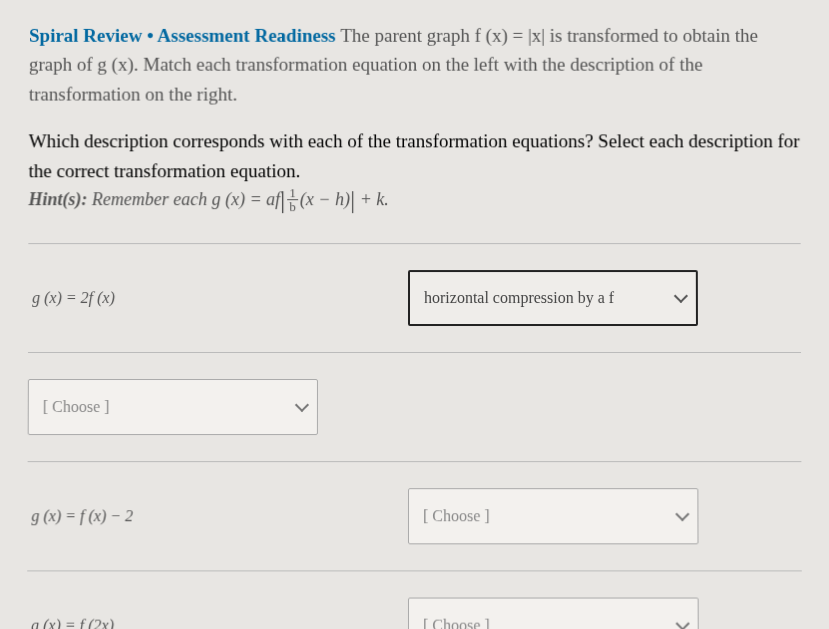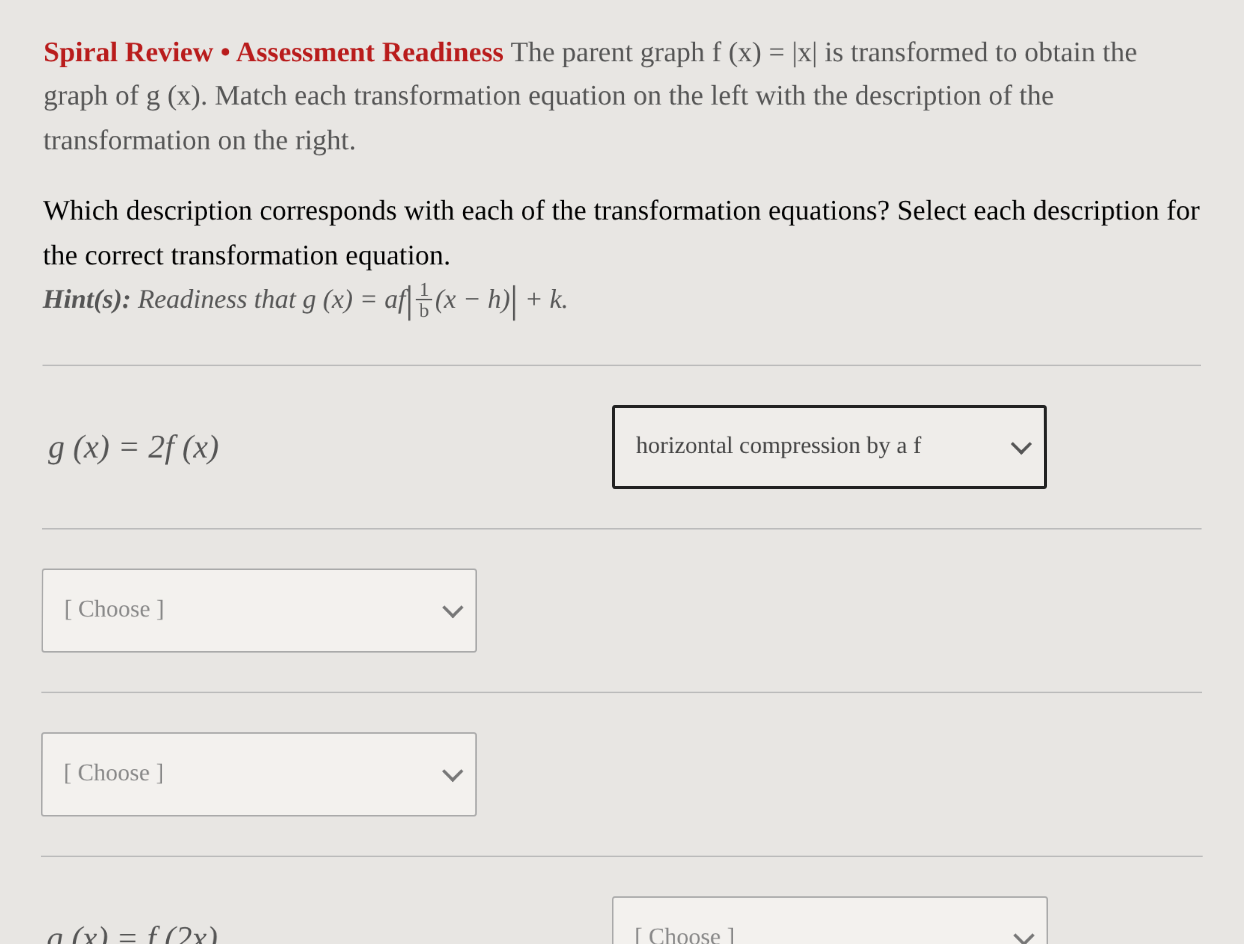--- a/index.html
+++ b/index.html
@@ -21,21 +21,21 @@
       transform: perspective(2000px) rotateX(1deg);
     }
     .header-text {
       font-size: 19px;
       line-height: 1.55;
       color: #555;
       margin-bottom: 18px;
     }
     .header-text .bold-lead {
       font-weight: bold;
-      color: #b91c1c;
+      color: #0369a1;
     }
     .math-inline {
       font-family: 'Times New Roman', serif;
     }
     .question-text {
       font-size: 19px;
       line-height: 1.55;
       color: #000000;
     }
     .hint-text {
@@ -77,21 +77,21 @@
       display: flex;
       align-items: center;
       border-top: 1px solid #bbb;
       padding: 26px 0;
     }
     .match-row:last-child {
       padding-bottom: 10px;
     }
     .equation-cell {
       flex: 0 0 380px;
-      font-size: 22px;
+      font-size: 16px;
       font-style: italic;
       font-family: 'Times New Roman', serif;
       color: #555;
       padding-left: 4px;
     }
     .dropdown-cell {
       flex: 0 0 290px;
     }
     .dropdown {
       width: 100%;
@@ -133,21 +133,21 @@
 
 <div class="content-wrapper">
 
   <p class="header-text">
     <span class="bold-lead">Spiral Review • Assessment Readiness </span><span>The parent graph </span><span class="math-inline">f (x) = |x|</span><span> is transformed to obtain the graph of </span><span class="math-inline">g (x)</span><span>. Match each transformation equation on the left with the description of the transformation on the right.</span>
   </p>
 
   <p class="question-text">Which description corresponds with each of the transformation equations? Select each description for the correct transformation equation.</p>
 
   <p class="hint-text">
-    <span class="hint-label">Hint(s): </span><span style="font-style:italic">Readiness that </span><span class="formula-part">g (x) = af</span><span style="font-size:26px;vertical-align:-3px;font-family:'Times New Roman'">|</span><span class="fraction">
+    <span class="hint-label">Hint(s): </span><span style="font-style:italic">Remember each </span><span class="formula-part">g (x) = af</span><span style="font-size:26px;vertical-align:-3px;font-family:'Times New Roman'">|</span><span class="fraction">
         <span class="num">1</span>
         <span class="den">b</span>
       </span><span class="formula-part">(x − h)</span><span style="font-size:26px;vertical-align:-3px;font-family:'Times New Roman'">|</span><span class="formula-part"> + k.</span>
   </p>
 
   <div class="matching-area">
 
     <div class="match-row">
       <div class="equation-cell">g (x) = 2f (x)</div>
       <div class="dropdown-cell">
@@ -161,20 +161,21 @@
     <div class="match-row">
       <div class="dropdown-cell">
         <div class="dropdown placeholder">
           <span>[ Choose ]</span>
           <span class="chevron"></span>
         </div>
       </div>
     </div>
 
     <div class="match-row">
+      <div class="equation-cell">g (x) = f (x) − 2</div>
       <div class="dropdown-cell">
         <div class="dropdown placeholder">
           <span>[ Choose ]</span>
           <span class="chevron"></span>
         </div>
       </div>
     </div>
 
     <div class="match-row">
       <div class="equation-cell">g (x) = f (2x)</div>

